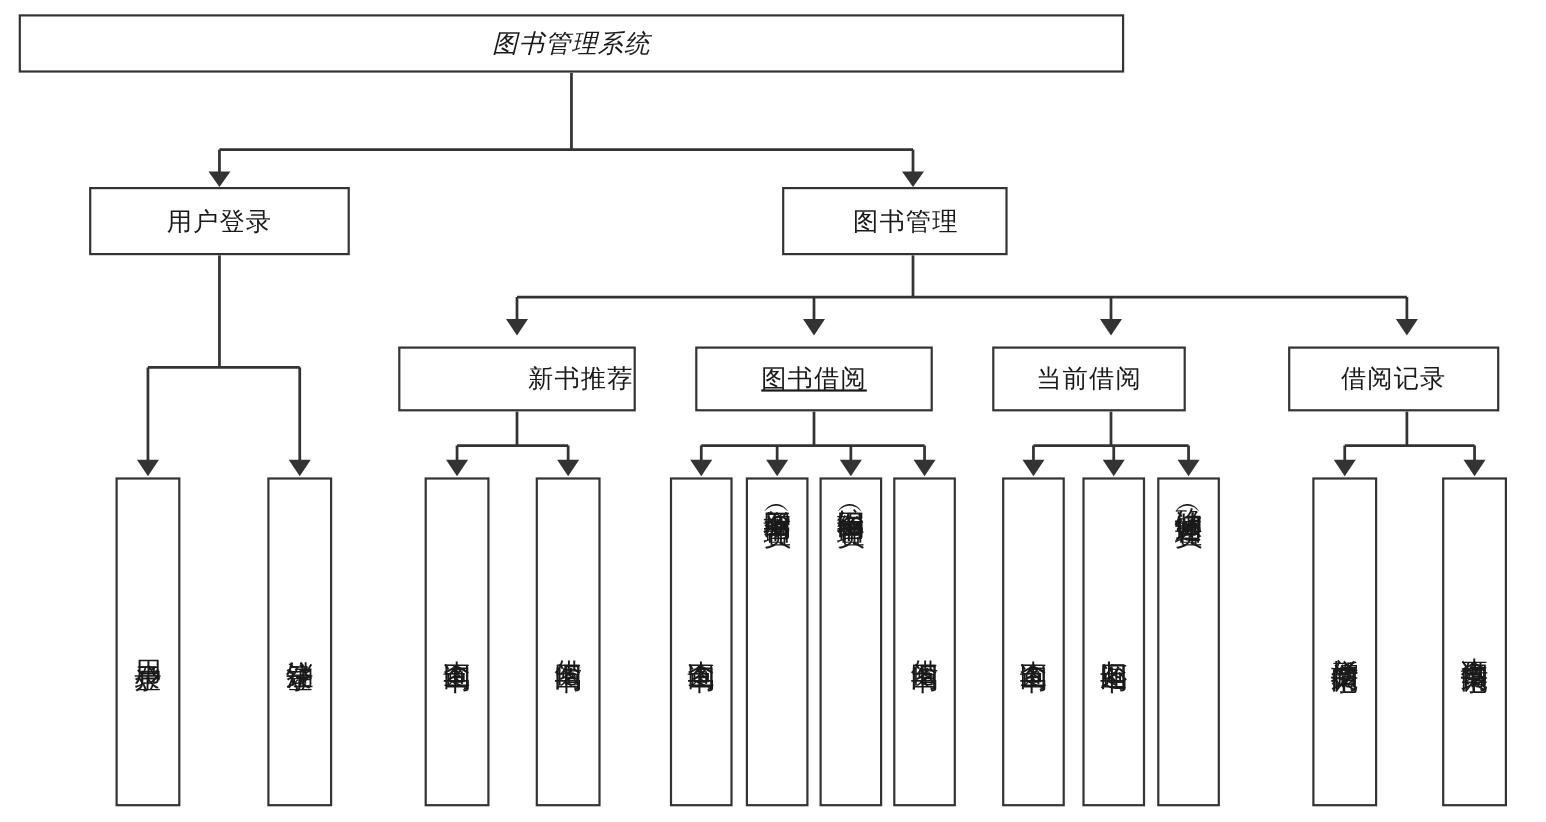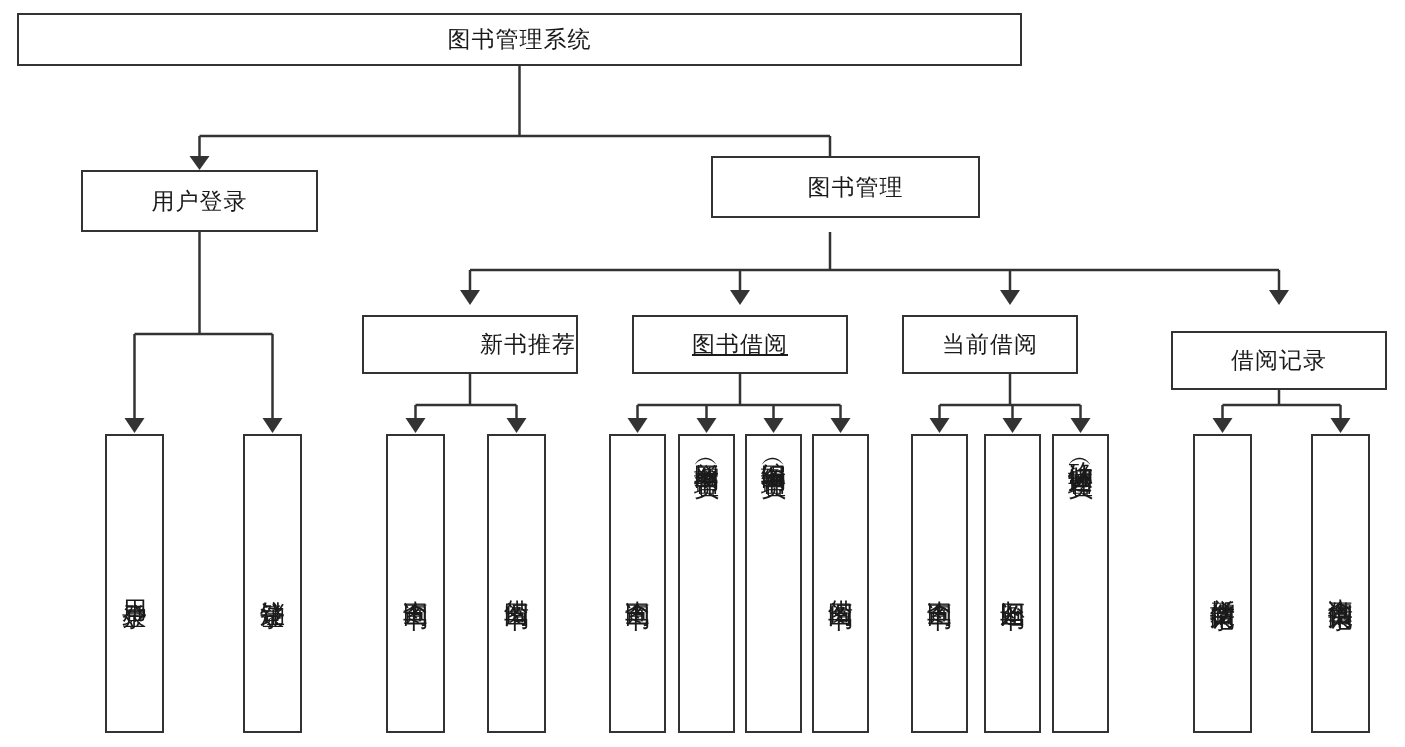--- a/index.html
+++ b/index.html
@@ -140,41 +140,41 @@
     <polygon class="arrowhead" points="1070.5,418 1090.5,418 1080.5,433"></polygon>
 
     <path class="lk" d="M1279,374 L1279,405"></path>
     <path class="lk" d="M1222.5,405 L1340.5,405"></path>
     <path class="lk" d="M1222.5,405 L1222.5,420"></path>
     <polygon class="arrowhead" points="1212.5,418 1232.5,418 1222.5,433"></polygon>
     <path class="lk" d="M1340.5,405 L1340.5,420"></path>
     <polygon class="arrowhead" points="1330.5,418 1350.5,418 1340.5,433"></polygon>
   </svg>
 
-  <div class="node horiz" id="n-root" style="left:17px; top:13px; width:1005px; height:53px;">
+  <div class="node horiz" id="n-root" style="left:17px; top:13px; width:1005px; height:53px;font-style:italic;">
     <span>图书管理系统</span>
   </div>
 
   <div class="node horiz" style="left:81px; top:170px; width:237px; height:62px;">
     <span>用户登录</span>
   </div>
-  <div class="node horiz" style="left:711px; top:156px; width:269px; height:62px;padding-left:20px;">
+  <div class="node horiz" style="left:711px; top:170px; width:205px; height:62px;padding-left:20px;">
     <span>图书管理</span>
   </div>
 
   <div class="node horiz" style="left:362px; top:315px; width:216px; height:59px;justify-content:flex-end;">
     <span>新书推荐</span>
   </div>
   <div class="node horiz" style="left:632px; top:315px; width:216px; height:59px;text-decoration:underline;">
     <span>图书借阅</span>
   </div>
   <div class="node horiz" style="left:902px; top:315px; width:176px; height:59px;">
     <span>当前借阅</span>
   </div>
-  <div class="node horiz" style="left:1171px; top:315px; width:216px; height:59px;margin-top:16px;">
+  <div class="node horiz" style="left:1171px; top:315px; width:192px; height:59px;">
     <span>借阅记录</span>
   </div>
 
   <div class="node vert mid" style="left:105px; top:434px; width:59px; height:299px;">
     <span class="vert-text">用户登录</span>
   </div>
   <div class="node vert mid" style="left:243px; top:434px; width:59px; height:299px;">
     <span class="vert-text">注销登录</span>
   </div>
 

